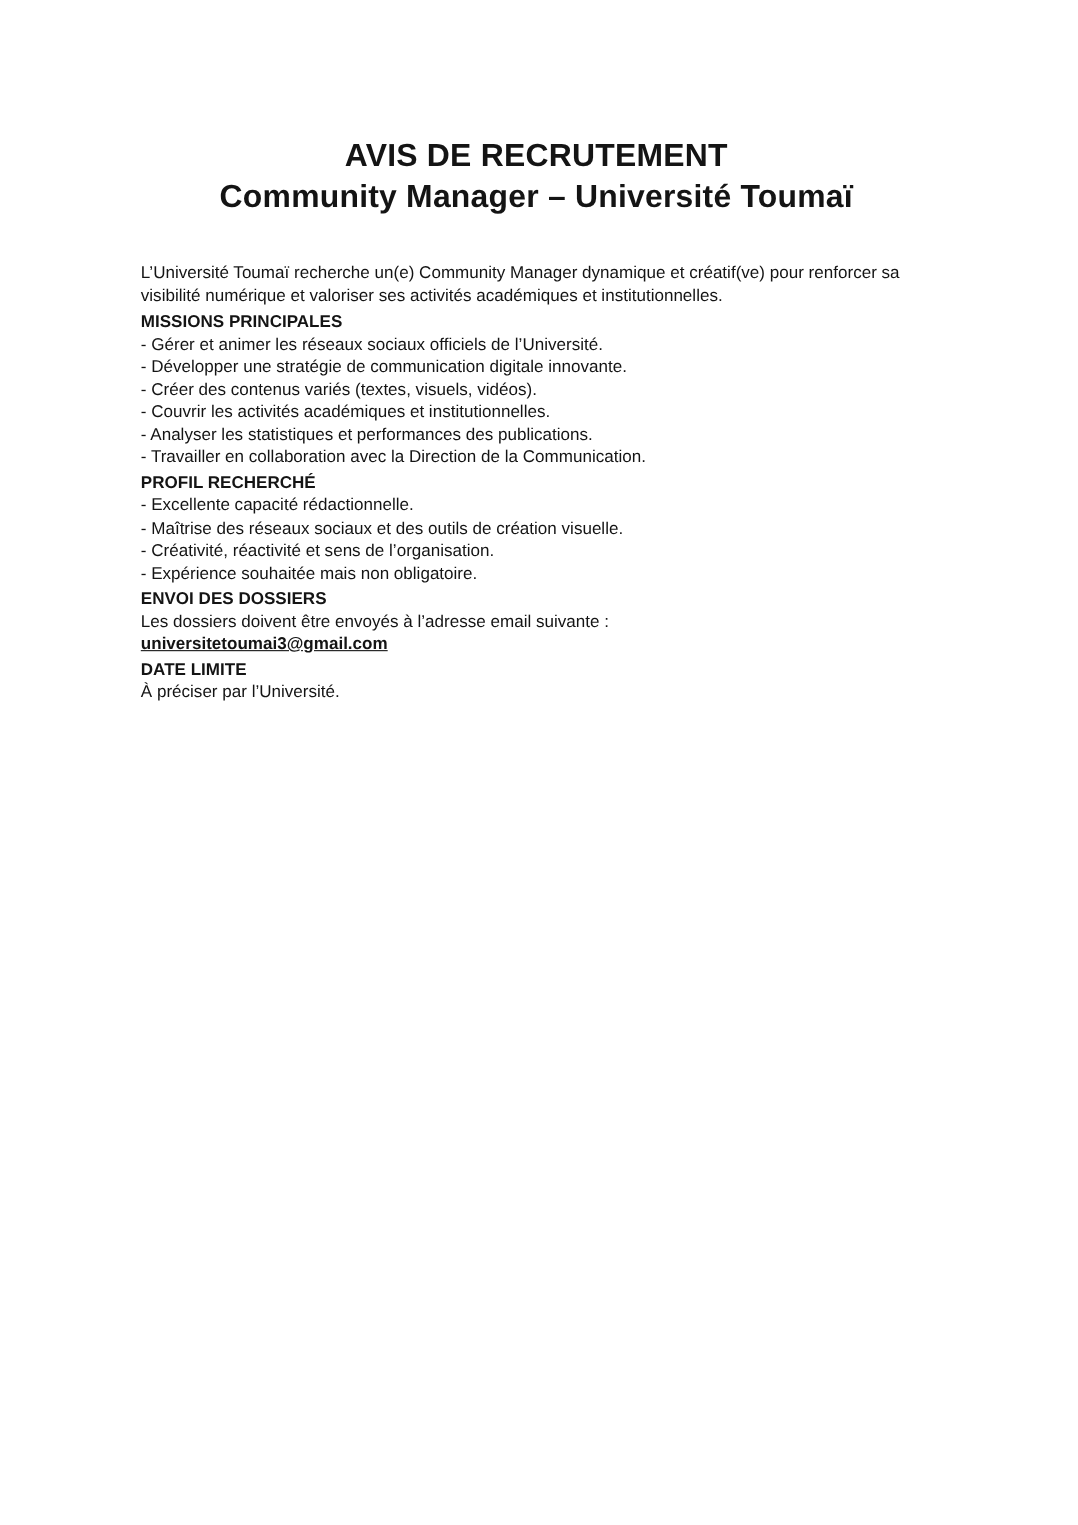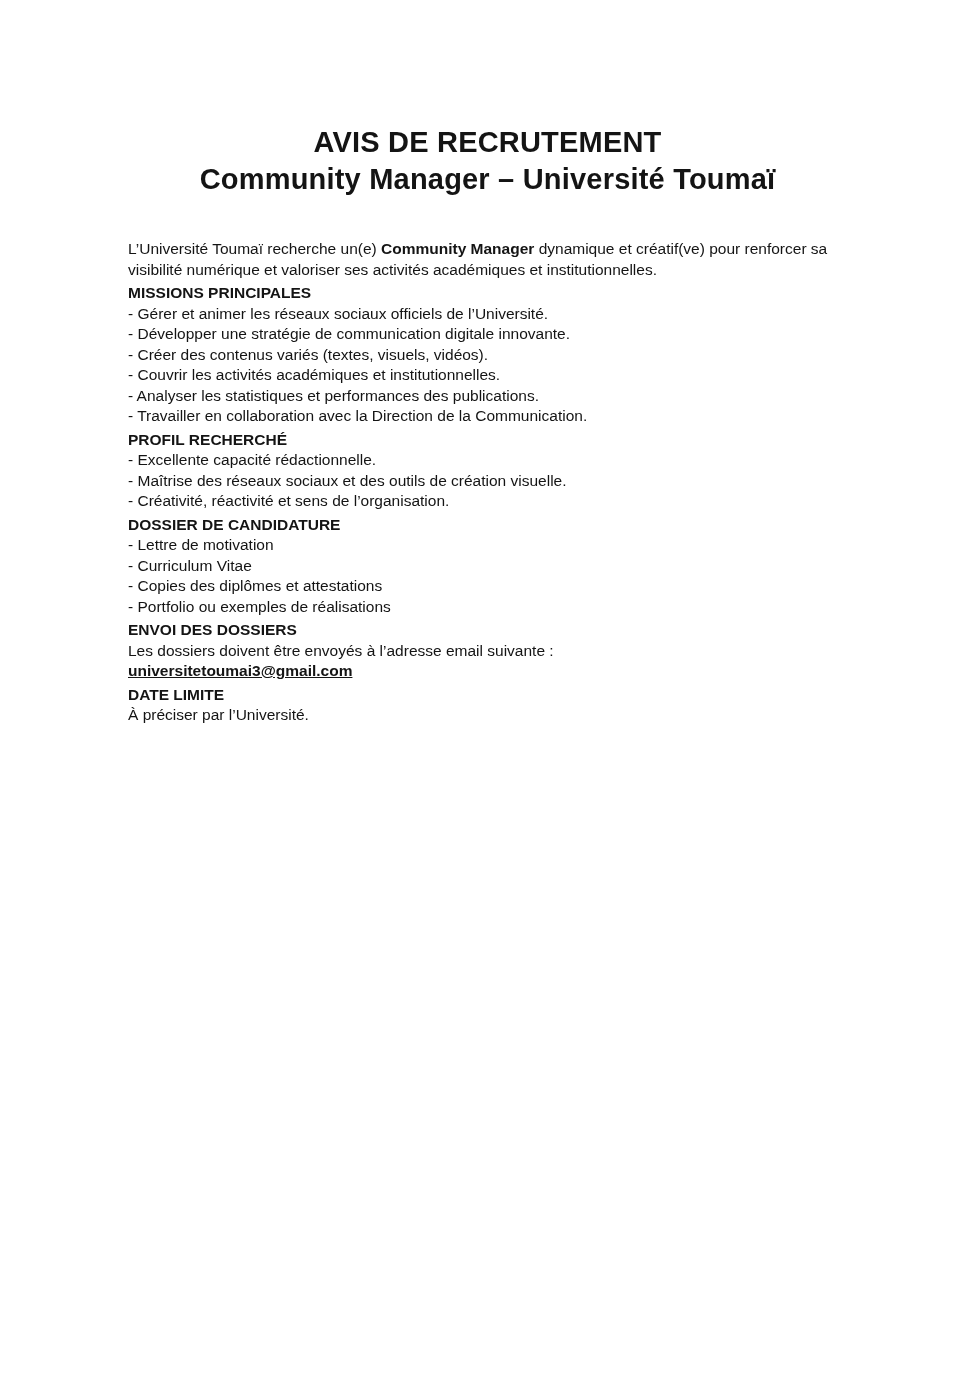--- a/index.html
+++ b/index.html
@@ -31,21 +31,21 @@
     text-align: center;
     letter-spacing: 0.2px;
   }
   .title-line {
     display: block;
   }
   .intro {
     margin: 41px 0 0 0;
   }
   .intro strong {
-    font-weight: 700;
+    font-weight: 400;
     text-align: right;
   }
   .section {
     margin-top: 3px;
   }
   .section-heading {
     margin: 0;
     font-size: inherit;
     line-height: inherit;
     font-weight: 700;
@@ -80,29 +80,23 @@
           <div class="line">- Couvrir les activités académiques et institutionnelles.</div>
           <div class="line">- Analyser les statistiques et performances des publications.</div>
           <div class="line">- Travailler en collaboration avec la Direction de la Communication.</div>
         </section>
 
   <section class="section">
     <h2 class="section-heading">PROFIL RECHERCHÉ</h2>
           <div class="line">- Excellente capacité rédactionnelle.</div>
           <div class="line">- Maîtrise des réseaux sociaux et des outils de création visuelle.</div>
           <div class="line">- Créativité, réactivité et sens de l’organisation.</div>
+          <div class="line">- Expérience souhaitée mais non obligatoire.</div>
         </section>
 
-  <section class="section">
-    <h2 class="section-heading">DOSSIER DE CANDIDATURE</h2>
-  <div class="line">- Lettre de motivation</div>
-          <div class="line">- Curriculum Vitae</div>
-          <div class="line">- Copies des diplômes et attestations</div>
-          <div class="line">- Portfolio ou exemples de réalisations</div>
-        </section>
 
   <section class="section">
     <h2 class="section-heading">ENVOI DES DOSSIERS</h2>
   <div class="line">Les dossiers doivent être envoyés à l’adresse email suivante :</div>
           <div class="line bold">universitetoumai3@gmail.com</div>
         </section>
 
   <section class="section">
     <h2 class="section-heading">DATE LIMITE</h2>
   <div class="line">À préciser par l’Université.</div>

